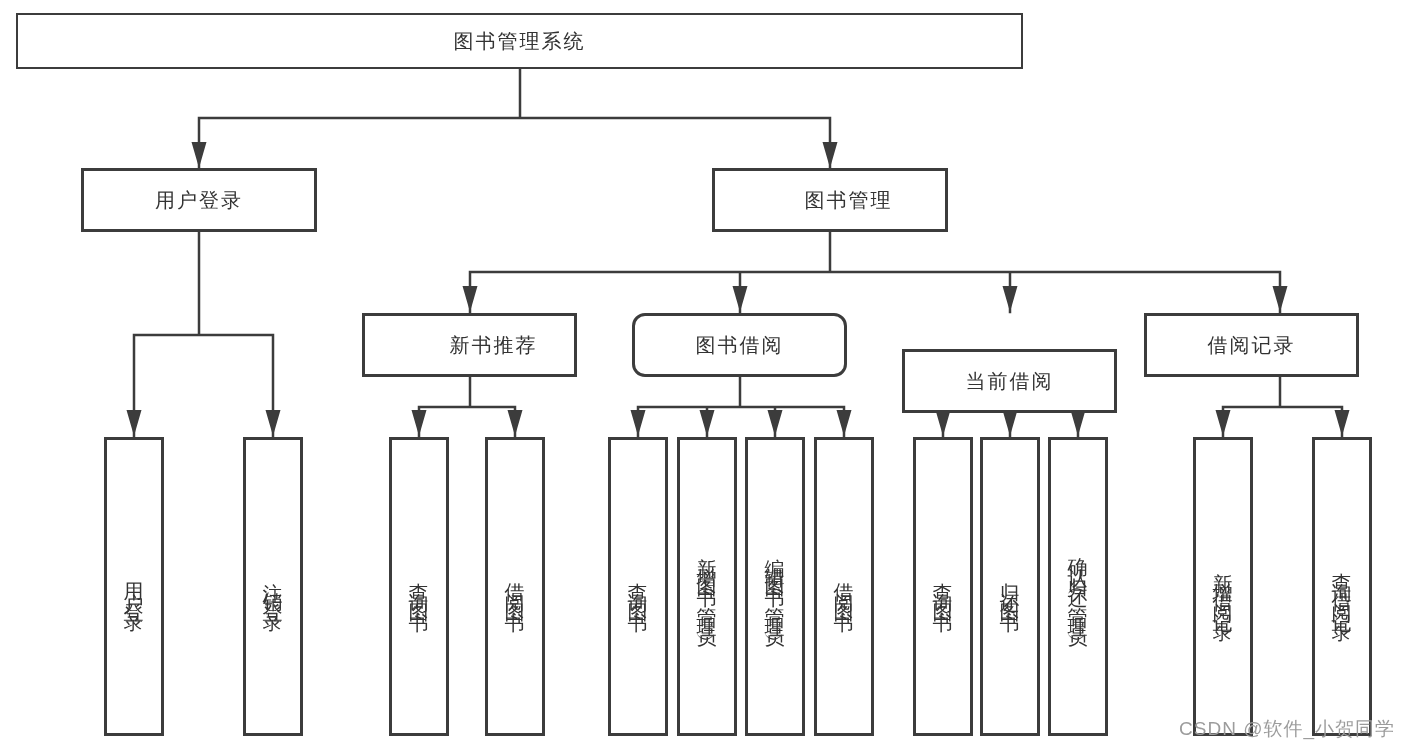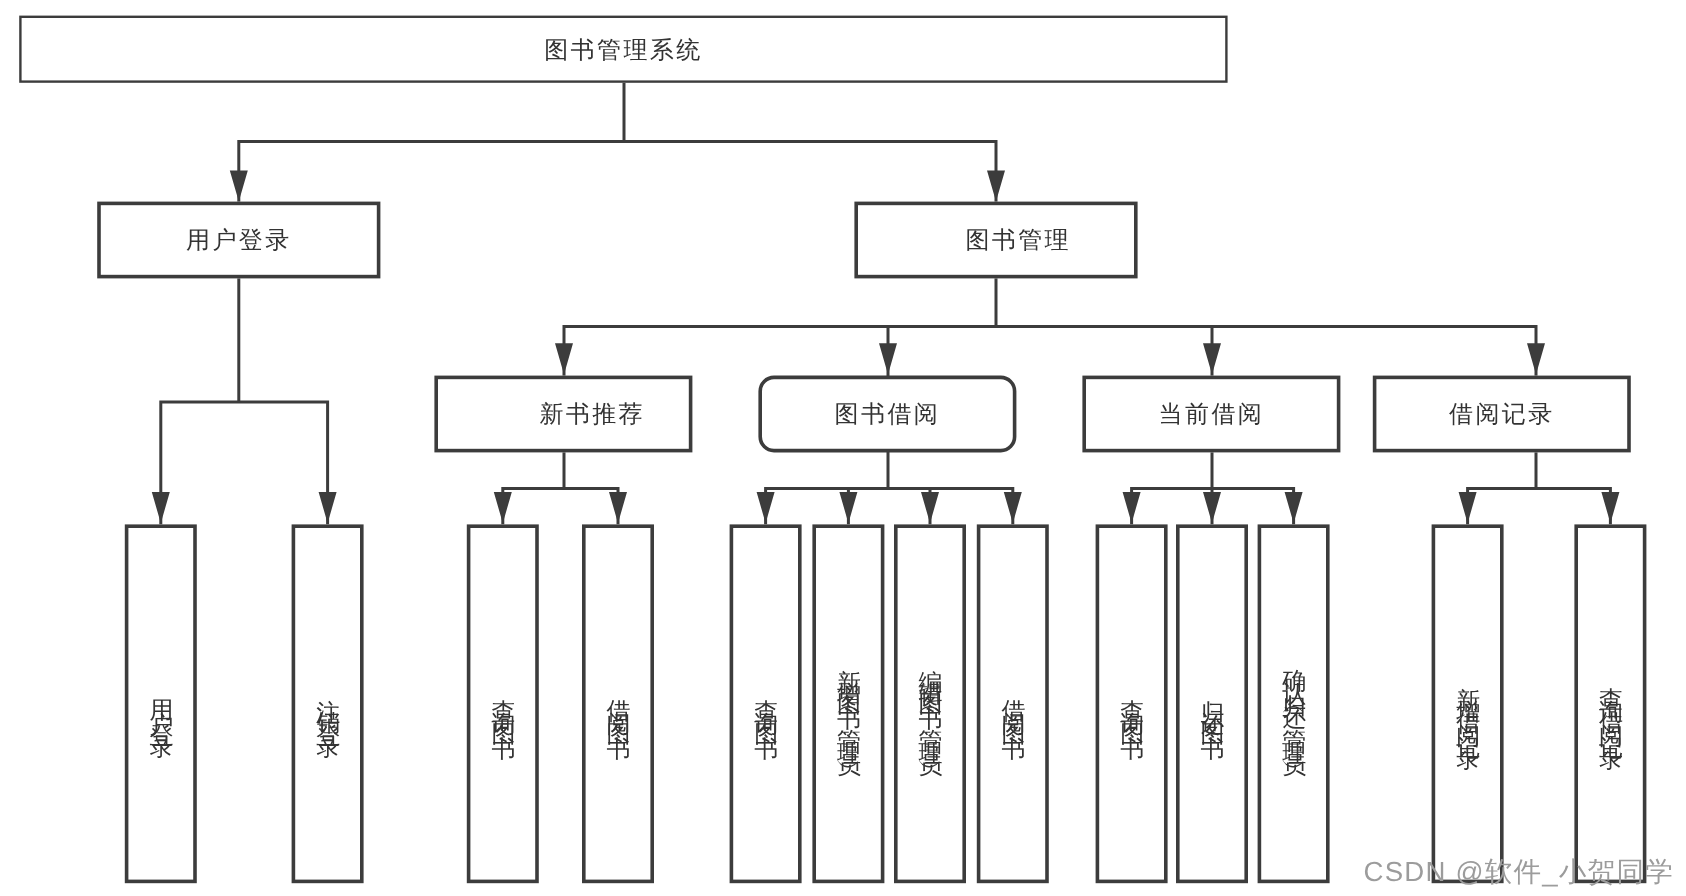--- a/index.html
+++ b/index.html
@@ -54,21 +54,21 @@
     letter-spacing: 10px;
     line-height: 1;
     color: #333333;
   }
   .l2box { top: 168px; width: 236px; height: 64px; }
   .l3box { top: 313px; width: 215px; height: 64px; }
   #watermark {
     position: absolute;
     right: 10px;
     bottom: 5px;
-    font-size: 23px;
+    font-size: 19px;
     letter-spacing: 1px;
     color: #9c9c9c;
     z-index: 3;
     white-space: nowrap;
   }
 </style>
 </head>
 <body>
 
 <div id="stage">
@@ -112,21 +112,21 @@
   <div class="node l2box" style="left:712px;padding-left:37px;">
     <span class="hlabel">图书管理</span>
   </div>
 
   <div class="node l3box" style="left:362px;padding-left:48px;">
     <span class="hlabel">新书推荐</span>
   </div>
   <div class="node l3box" style="left:632px;border-radius:13px;">
     <span class="hlabel">图书借阅</span>
   </div>
-  <div class="node l3box" style="left:902px;">
+  <div class="node l3box" style="left:902px;margin-top:36px;">
     <span class="hlabel">当前借阅</span>
   </div>
   <div class="node l3box" style="left:1144px;">
     <span class="hlabel">借阅记录</span>
   </div>
 
   <div class="node vbox" style="left:104px;">
     <span class="vlabel">用户登录</span>
   </div>
   <div class="node vbox" style="left:243px;">

